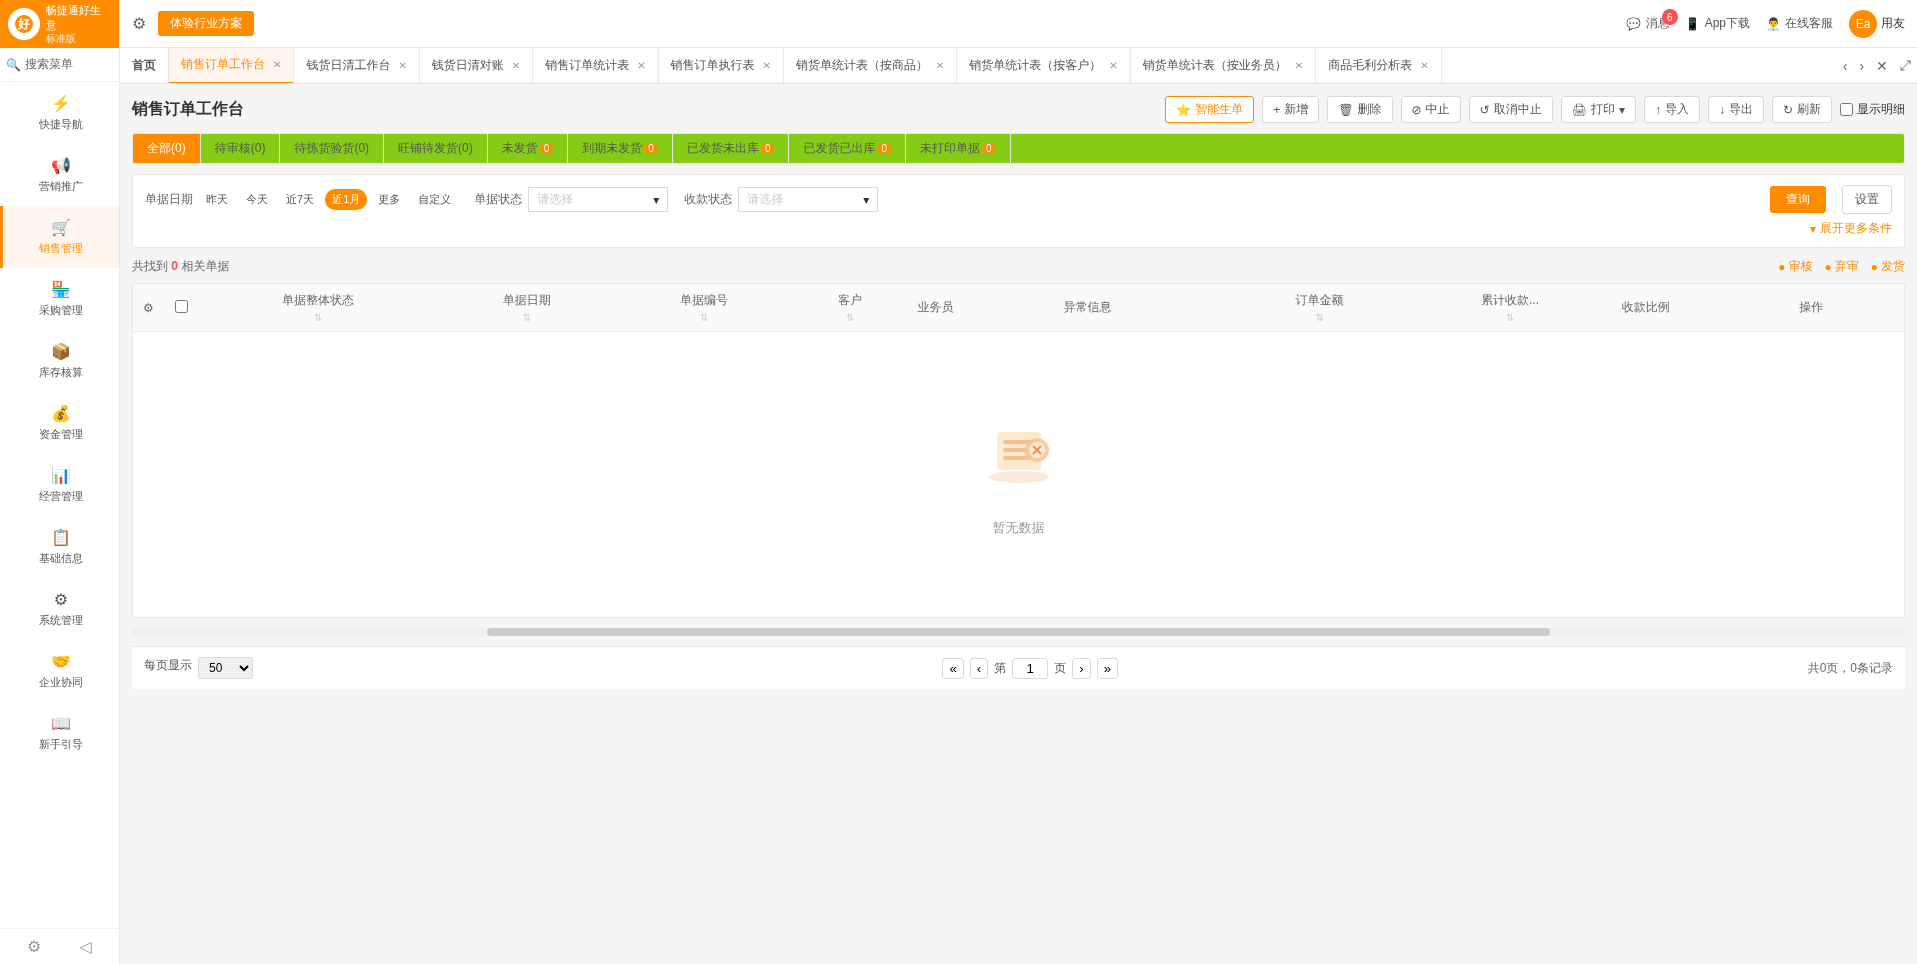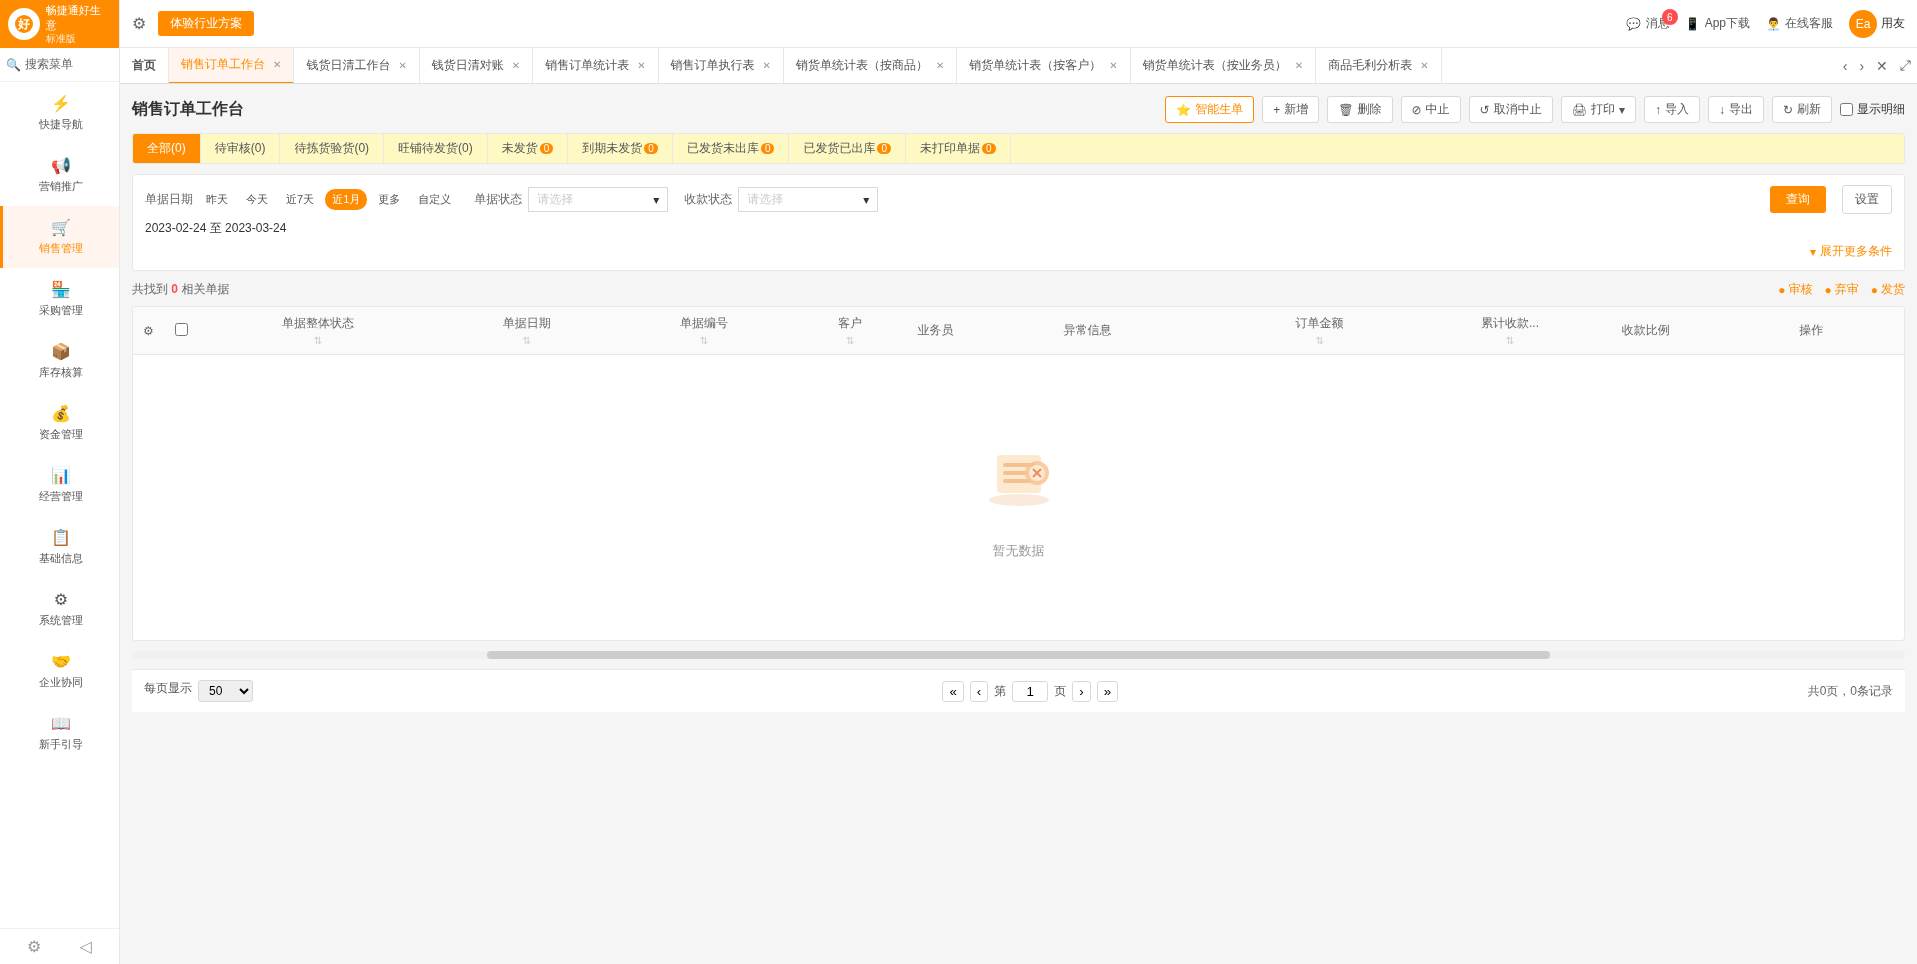--- a/index.html
+++ b/index.html
@@ -47,21 +47,21 @@
     .page-content { flex: 1; overflow: auto; padding: 12px; background: #f5f5f5; }
     
     
     .page-header { display: flex; align-items: center; justify-content: space-between; margin-bottom: 10px; }
     .page-title { font-size: 16px; font-weight: bold; color: #333; }
     .page-actions { display: flex; align-items: center; gap: 8px; }
     .btn-smart { background: #fff; border: 1px solid #ff8c00; color: #ff8c00; padding: 4px 10px; border-radius: 3px; cursor: pointer; font-size: 12px; display: flex; align-items: center; gap: 4px; }
     .btn-default { background: #fff; border: 1px solid #d9d9d9; color: #555; padding: 4px 10px; border-radius: 3px; cursor: pointer; font-size: 12px; display: flex; align-items: center; gap: 4px; }
     
     
-    .subtabs { display: flex; align-items: center; gap: 0; background: #fef9c3; border: 1px solid #e8e8e8; border-radius: 3px; margin-bottom: 10px; overflow: hidden; }
+    .subtabs { display: flex; align-items: center; gap: 0; background: #84cc16; border: 1px solid #e8e8e8; border-radius: 3px; margin-bottom: 10px; overflow: hidden; }
     .subtab-item { padding: 6px 14px; cursor: pointer; color: #555; font-size: 12px; border-right: 1px solid #e8e8e8; white-space: nowrap; }
     .subtab-item.active { background: #ff8c00; color: #fff; }
     .subtab-badge-orange { background: #ff8c00; color: #fff; border-radius: 8px; padding: 0 4px; font-size: 10px; margin-left: 2px; }
     
     
     .filter-bar { background: #fff; border: 1px solid #e8e8e8; border-radius: 3px; padding: 10px 12px; margin-bottom: 10px; }
     .filter-row { display: flex; align-items: center; gap: 16px; flex-wrap: wrap; }
     .filter-item { display: flex; align-items: center; gap: 6px; }
     .filter-label { color: #666; font-size: 12px; white-space: nowrap; }
     .filter-date-group { display: flex; align-items: center; gap: 4px; }
@@ -364,23 +364,20 @@
             <span class="filter-label">收款状态</span>
             <div class="filter-select" style="min-width:140px;">
               <span style="color:#ccc;">请选择</span>
               <span>▾</span>
             </div>
           </div>
           <div style="flex:1"></div>
           <button class="btn-query">查询</button>
           <button class="btn-set">设置</button>
         </div>
-        <div style="margin-top:6px;">
-          <span class="filter-date-input">2023-02-24 至 2023-03-24</span>
-        </div>
         <div style="margin-top:6px;display:flex;justify-content:center;">
           <span class="filter-expand">
             <span>▾</span>
             <span>展开更多条件</span>
           </span>
         </div>
       </div>
 
       <div class="table-toolbar">
         <div class="table-toolbar-left">

